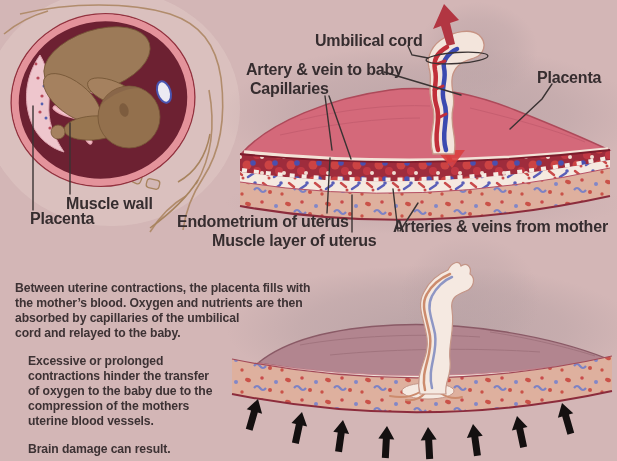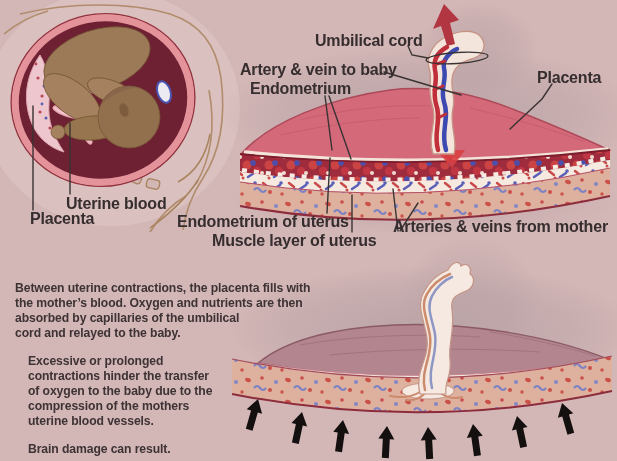--- a/index.html
+++ b/index.html
@@ -213,26 +213,26 @@
     <path d="M325,96 L332,150"></path>
     <path d="M329,96 L351,159"></path>
     <path d="M552,84 L542,99 L510,129"></path>
     <path d="M327,213 L330,158"></path>
     <path d="M352,232 L352,195"></path>
     <path d="M398,231 L393,189"></path>
     <path d="M400,231 L418,203"></path>
   </g>
 </svg>
 
-<div class="lbl" style="left:66px;top:196px;">Uterine blood</div>
+<div class="lbl" style="left:66px;top:196px;">Muscle wall</div>
 <div class="lbl" style="left:30px;top:211px;">Placenta</div>
 
 <div class="lbl" style="left:315px;top:33px;">Umbilical cord</div>
-<div class="lbl" style="left:240px;top:62px;">Artery &amp; vein to baby</div>
-<div class="lbl" style="left:250px;top:81px;">Endometrium</div>
+<div class="lbl" style="left:246px;top:62px;">Artery &amp; vein to baby</div>
+<div class="lbl" style="left:250px;top:81px;">Capillaries</div>
 <div class="lbl" style="left:537px;top:70px;">Placenta</div>
 <div class="lbl" style="left:177px;top:214px;">Endometrium of uterus</div>
 <div class="lbl" style="left:212px;top:233px;">Muscle layer of uterus</div>
 <div class="lbl" style="left:393px;top:219px;">Arteries &amp; veins from mother</div>
 
 <div class="caption">
   <p>Between uterine contractions, the placenta fills with
 the mother’s blood. Oxygen and nutrients are then
 absorbed by capillaries of the umbilical
 cord and relayed to the baby.</p>

